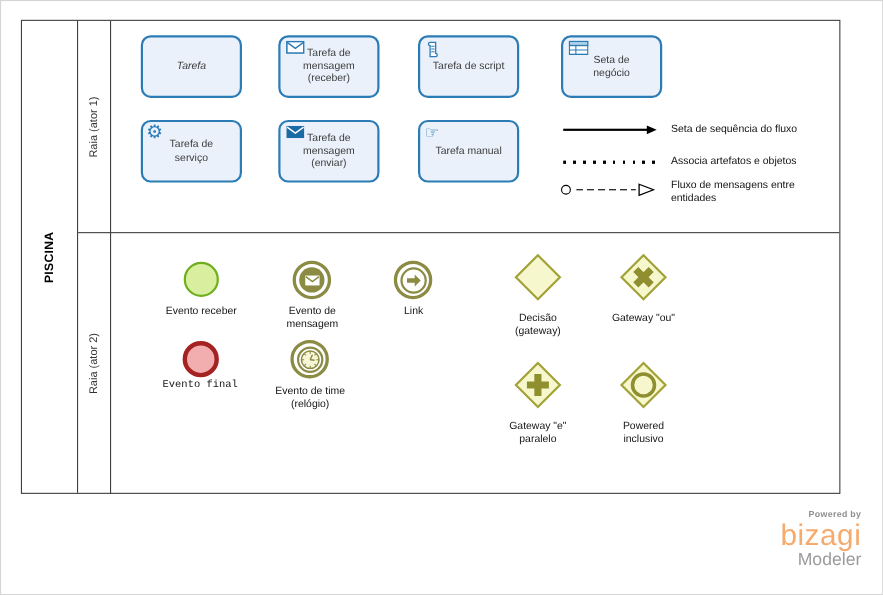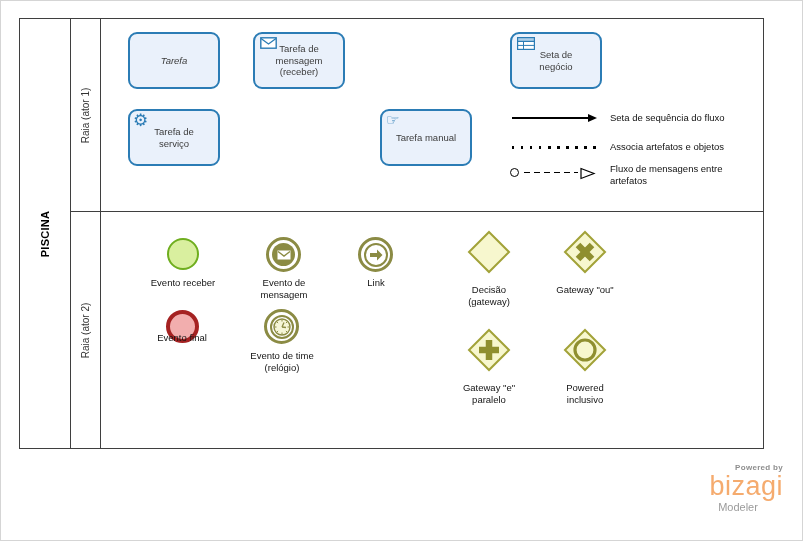--- a/index.html
+++ b/index.html
@@ -45,21 +45,21 @@
   .dot-line{position:absolute;left:512px;top:146px;width:86px;height:2.5px;
             background:repeating-linear-gradient(90deg,#000 0 2.5px,transparent 2.5px 9px);}
   .msg-circle{position:absolute;left:510px;top:168px;width:9px;height:9px;border:1.3px solid #000;border-radius:50%;box-sizing:border-box;background:#fff;}
   .dash-line{position:absolute;left:524px;top:172px;width:54px;height:1.3px;
              background:repeating-linear-gradient(90deg,#000 0 6px,transparent 6px 10px);}
   .msg-head{position:absolute;left:580px;top:166px;}
   
   .branding{position:absolute;right:20px;top:463px;width:90px;}
   .powered{text-align:right;font-size:8px;font-weight:bold;color:#8e8e8e;letter-spacing:.3px;}
   .bizagi{text-align:right;font-size:27px;color:#f5ab6e;line-height:1;margin-top:1px;letter-spacing:.5px;}
-  .modeler{text-align:center;font-size:11px;color:#9b9b9b;margin-top:1px;}
+  .modeler{text-align:right;font-size:16px;color:#9b9b9b;margin-top:1px;}
 </style>
 </head>
 <body>
 
 <div class="screen">
 
   <div class="pool">
     <div class="pool-title-col">
       <span class="vtext pool-name">PISCINA</span>
     </div>
@@ -79,59 +79,79 @@
   <div class="task" style="left:253px;top:32px;">
     <span class="corner-icon">
       <svg width="17" height="12" viewBox="0 0 17 12">
           <rect x="0.8" y="0.8" width="15.4" height="10.4" fill="#ffffff" stroke="#2b7cb5" stroke-width="1.4"></rect>
           <path d="M1,1.5 L8.5,7 L16,1.5" fill="none" stroke="#2b7cb5" stroke-width="1.3"></path>
         </svg>
     </span>
     <span class="task-label narrow">Tarefa de mensagem (receber)</span>
   </div>
 
+  <div class="task" style="left:380px;top:32px;">
+    <span class="corner-icon">
+      <svg width="13" height="16" viewBox="0 0 13 16">
+          <path d="M4,1.5 C2,1.5 2,4.5 4,4.5 L4,14.5 L9,14.5 C11,14.5 11,11.5 9,11.5 L9,1.5 Z" fill="#ffffff" stroke="#2b7cb5" stroke-width="1.2"></path>
+          <line x1="5" y1="5" x2="8" y2="5" stroke="#2b7cb5" stroke-width="1"></line>
+          <line x1="5" y1="7.5" x2="8" y2="7.5" stroke="#2b7cb5" stroke-width="1"></line>
+          <line x1="5" y1="10" x2="8" y2="10" stroke="#2b7cb5" stroke-width="1"></line>
+        </svg>
+    </span>
+    <span class="task-label">Tarefa de script</span>
+  </div>
 
   <div class="task" style="left:510px;top:32px;">
     <span class="corner-icon">
       <svg width="18" height="13" viewBox="0 0 18 13">
           <rect x="0.6" y="0.6" width="16.8" height="11.8" fill="#ffffff" stroke="#2b7cb5" stroke-width="1.2"></rect>
           <rect x="0.6" y="0.6" width="16.8" height="3.8" fill="#aecfe8" stroke="#2b7cb5" stroke-width="1.2"></rect>
           <line x1="6.5" y1="4.4" x2="6.5" y2="12.4" stroke="#2b7cb5" stroke-width="1"></line>
           <line x1="0.6" y1="8.4" x2="17.4" y2="8.4" stroke="#2b7cb5" stroke-width="1"></line>
         </svg>
     </span>
     <span class="task-label narrow">Seta de negócio</span>
   </div>
 
   <div class="task" style="left:128px;top:109px;">
     <span class="corner-icon glyph-icon" style="font-size:17px;top:1px;left:3px;">⚙</span>
     <span class="task-label narrow">Tarefa de serviço</span>
   </div>
 
+  <div class="task" style="left:253px;top:109px;">
+    <span class="corner-icon">
+      <svg width="17" height="12" viewBox="0 0 17 12">
+          <rect x="0.5" y="0.5" width="16" height="11" fill="#1a6aa5"></rect>
+          <path d="M1,1.5 L8.5,7 L16,1.5" fill="none" stroke="#ffffff" stroke-width="1.3"></path>
+        </svg>
+    </span>
+    <span class="task-label narrow">Tarefa de mensagem (enviar)</span>
+  </div>
 
   <div class="task" style="left:380px;top:109px;">
     <span class="corner-icon glyph-icon" style="font-size:15px;top:2px;left:4px;">☞</span>
     <span class="task-label">Tarefa manual</span>
   </div>
 
   <div class="seq-line"></div>
   <div class="seq-head"></div>
   <div class="legend-label" style="left:610px;top:112px;width:150px;">Seta de sequência do fluxo</div>
 
   <div class="dot-line"></div>
   <div class="legend-label" style="left:610px;top:141px;width:150px;">Associa artefatos e objetos</div>
 
   <div class="msg-circle"></div>
   <div class="dash-line"></div>
   <div class="msg-head">
     <svg width="16" height="13" viewBox="0 0 16 13">
         <polygon points="1,1.5 14,6.5 1,11.5" fill="#ffffff" stroke="#000000" stroke-width="1.2"></polygon>
       </svg>
   </div>
-  <div class="legend-label" style="left:610px;top:163px;width:145px;">Fluxo de mensagens entre artefatos</div>
+  <div class="legend-label" style="left:610px;top:163px;width:145px;">Fluxo de mensagens entre entidades</div>
 
   <div class="ev-start"></div>
   <div class="shape-label" style="left:138px;top:277px;width:90px;">Evento receber</div>
 
   <div class="ev-double" style="left:266px;top:237px;">
     <div class="ev-msg-inner">
       <svg width="14" height="10" viewBox="0 0 14 10">
           <rect x="0.5" y="0.5" width="13" height="9" fill="#ffffff"></rect>
           <path d="M1,1.5 L7,6 L13,1.5" fill="none" stroke="#8b8b44" stroke-width="1.4"></path>
         </svg>
@@ -142,21 +162,21 @@
   <div class="ev-double" style="left:358px;top:237px;">
     <div class="ev-ring-inner">
       <svg width="16" height="16" viewBox="0 0 16 16">
           <polygon points="2,6 9,6 9,2.5 14.5,8 9,13.5 9,10 2,10" fill="#8b8b44"></polygon>
         </svg>
     </div>
   </div>
   <div class="shape-label" style="left:346px;top:277px;width:60px;">Link</div>
 
   <div class="ev-end"></div>
-  <div class="shape-label" style="left:137px;top:332px;width:90px;">Evento final</div>
+  <div class="shape-label" style="left:137px;top:344px;width:90px;font-family:Liberation Mono, monospace;">Evento final</div>
 
   <div class="ev-double" style="left:264px;top:309px;">
     <div class="ev-ring-inner">
       <svg width="18" height="18" viewBox="0 0 18 18">
         <circle cx="9" cy="9" r="8" fill="#f6f6d8" stroke="#8b8b44" stroke-width="1.4"></circle>
         <g stroke="#8b8b44" stroke-width="1">
           <line x1="9" y1="1.5" x2="9" y2="3.5"></line>
             <line x1="9" y1="14.5" x2="9" y2="16.5"></line>
           <line x1="1.5" y1="9" x2="3.5" y2="9"></line>
             <line x1="14.5" y1="9" x2="16.5" y2="9"></line>

